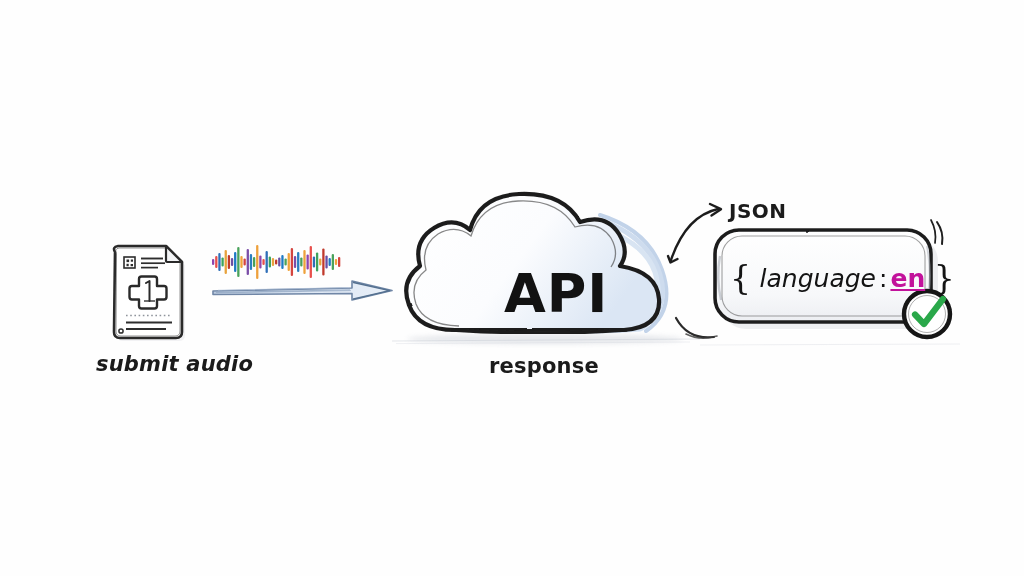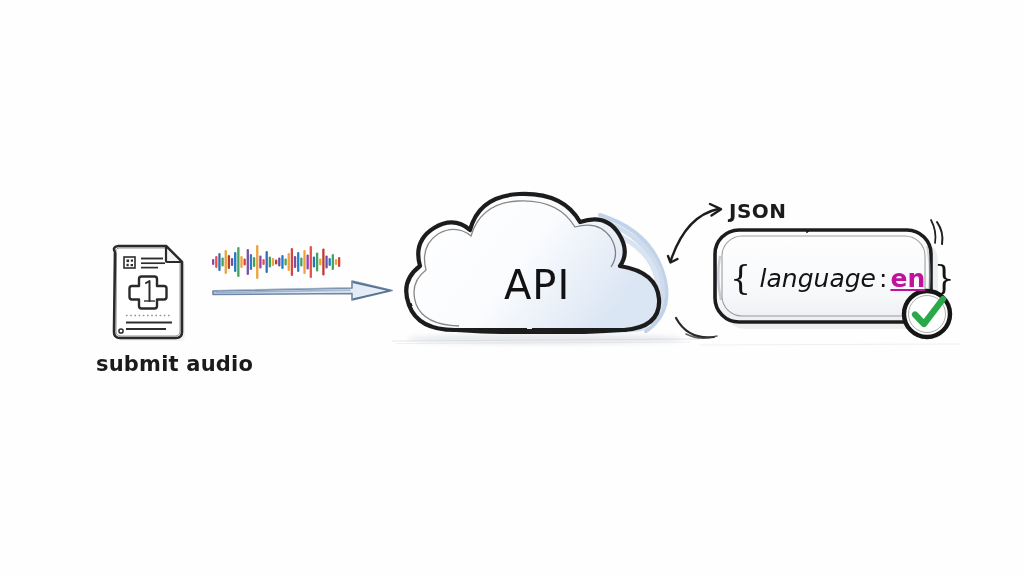--- a/index.html
+++ b/index.html
@@ -26,37 +26,38 @@
     font-family: "DejaVu Sans", sans-serif;
     font-weight: 700;
     color: #1b1b1b;
     white-space: nowrap;
     letter-spacing: 0.2px;
   }
   #label-submit-audio {
     left: 96px;
     top: 352px;
     font-size: 21px;
+    font-style: italic;
   }
   #label-response {
     left: 489px;
     top: 354px;
     font-size: 21px;
   }
   #label-json {
     left: 729px;
     top: 199px;
     font-size: 20px;
     letter-spacing: 0.5px;
   }
   #label-api {
     left: 504px;
     top: 262px;
-    font-size: 40px;
-    font-weight: 400;
+    font-size: 54px;
+    font-weight: 700;
     letter-spacing: 1px;
     color: #121212;
   }
   #json-text {
     position: absolute;
     left: 730px;
     top: 258px;
     font-size: 27px;
     font-family: "DejaVu Serif", serif;
     color: #141414;
@@ -278,20 +279,21 @@
 
     <g>
       <circle cx="927" cy="314" r="23" fill="#ffffff" stroke="#141414" stroke-width="4.4" filter="url(#rough2)"></circle>
       <circle cx="927" cy="314" r="18.5" fill="none" stroke="#3a3a3a" stroke-width="0.9" opacity="0.45"></circle>
       <path d="M915 314.5 L924 324 L943 299" fill="none" stroke="#2aa84a" stroke-width="6.2" stroke-linecap="round" stroke-linejoin="round"></path>
     </g>
   </svg>
 
   <div class="lbl" id="label-submit-audio">submit audio</div>
 
+  <div class="lbl" id="label-response">response</div>
 
   <div class="lbl" id="label-json">JSON</div>
 
   <div class="lbl" id="label-api">API</div>
 
   <div id="json-text" style="color: rgb(20, 20, 20);">
     <span class="brace">{</span>
     <span class="key">language</span><span class="colon">:</span><span class="val" id="json-value" style="color: rgb(194, 18, 155);">en</span>
     <span class="brace">}</span>
   </div>

